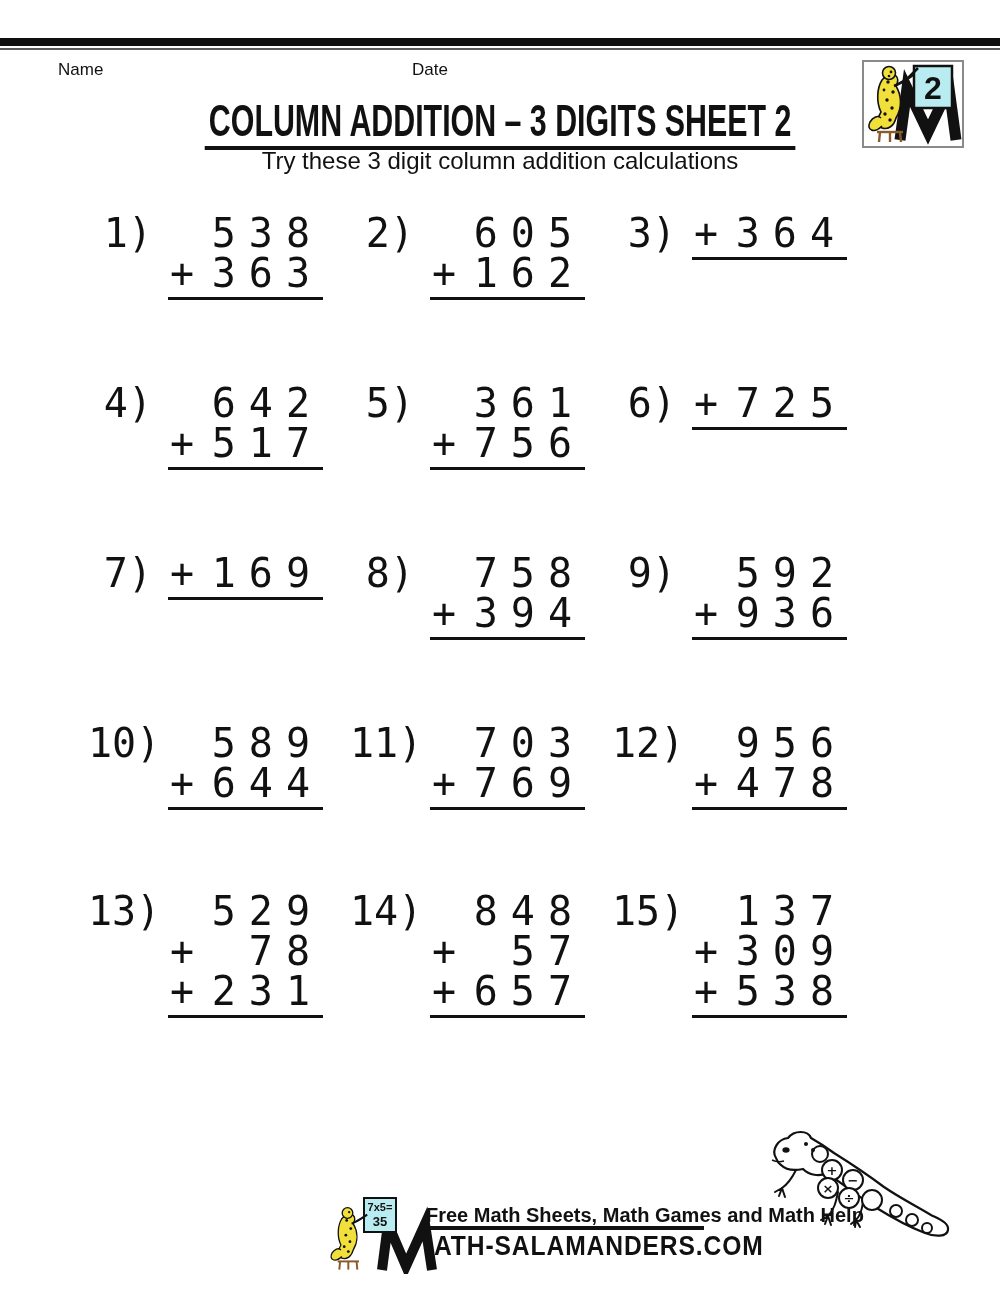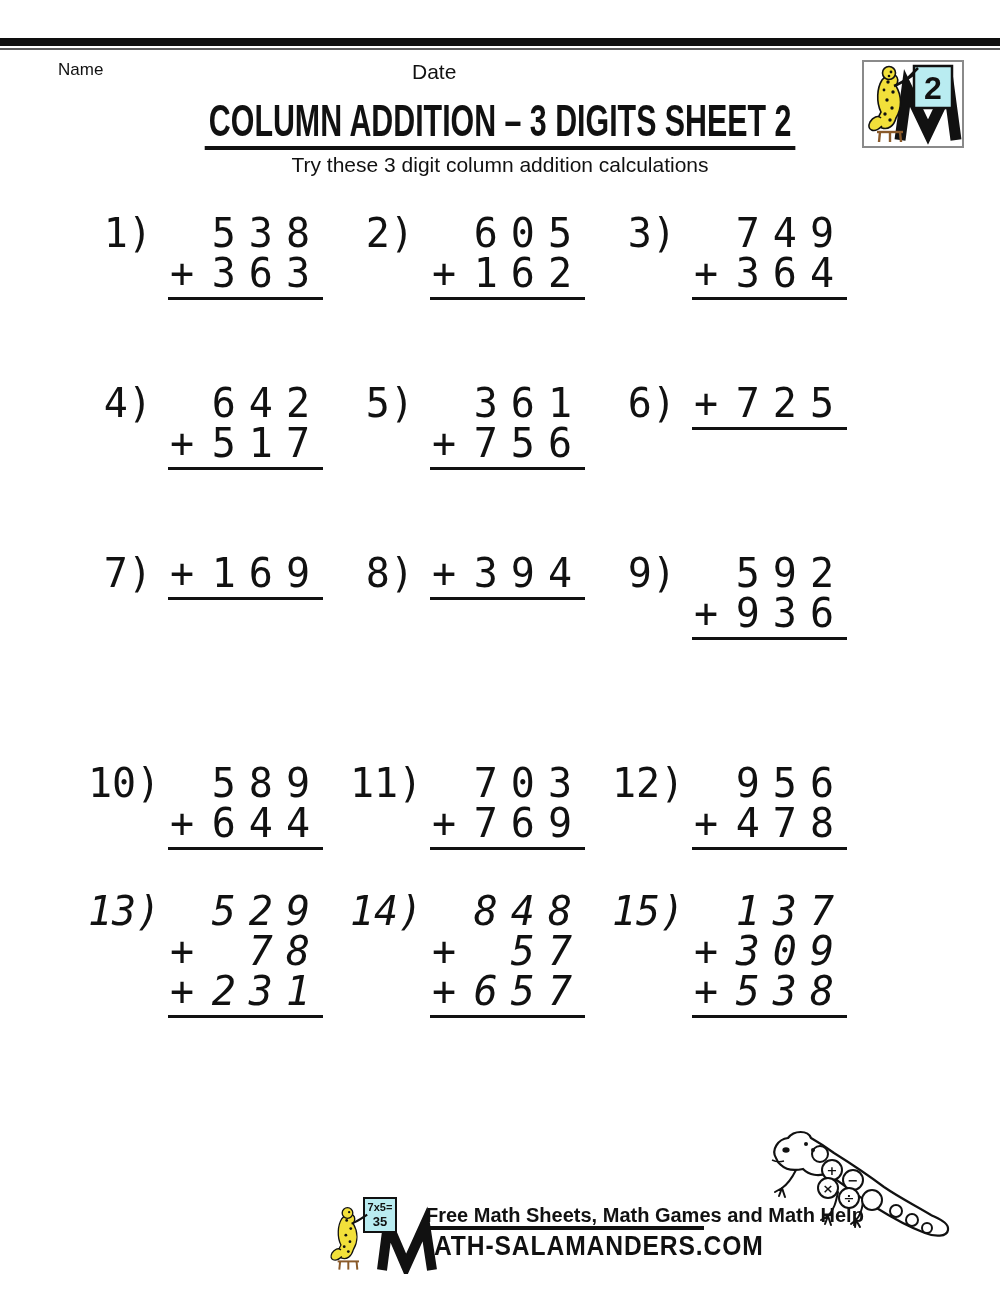--- a/index.html
+++ b/index.html
@@ -7,40 +7,40 @@
     width:1000px; height:1294px; position:relative;
     background:#ffffff; overflow:hidden;
     font-family:"Liberation Sans", sans-serif; color:#111;
   }
   
   .topbar { position:absolute; top:38px; left:0; width:1000px; }
   .topbar .thick { height:8px; background:#0e0e0e; }
   .topbar .thin  { margin-top:2px; height:2px; background:#5a5a5a; }
 
   .name-label { position:absolute; top:60px; left:58px;  font-size:17px; }
-  .date-label { position:absolute; top:60px; left:412px; font-size:21px; }
+  .date-label { position:absolute; top:60px; left:412px; font-size:17px; }
 
   .logo-box {
     position:absolute; left:862px; top:60px; width:102px; height:88px;
     border:2px solid #8a8a8a; box-sizing:border-box; background:#fff;
   }
 
   .title-wrap { position:absolute; top:98px; left:0; width:1000px; text-align:center; }
   .title {
     display:inline-block; white-space:nowrap;
     font-size:44px; font-weight:bold; line-height:46px;
     transform:scaleX(0.69); transform-origin:50% 50%;
     border-bottom:4px solid #111; padding:0 6px 2px 6px;
   }
-  .subtitle { position:absolute; top:153px; left:0; width:1000px; text-align:center; font-size:21px; }
+  .subtitle { position:absolute; top:147px; left:0; width:1000px; text-align:center; font-size:24px; }
 
   
   .prow { position:absolute; left:88px; display:flex; }
   .row1 { top:213px; } .row2 { top:383px; } .row3 { top:553px; }
-  .row4 { top:723px;margin-top:40px; } .row5 { top:891px;font-style:italic; }
+  .row4 { top:723px; } .row5 { top:891px; }
   .cell { width:262px; display:flex; align-items:flex-start; }
   .plabel {
     width:64px; text-align:right;
     font-family:"DejaVu Sans Mono", monospace; font-size:40px; line-height:40px;
   }
   .work { width:155px; margin-left:16px; }
   .pline {
     display:flex; justify-content:space-between;
     height:40px;
     font-family:"DejaVu Sans Mono", monospace; font-size:40px; line-height:40px;
@@ -136,24 +136,20 @@
           <span class="op">+</span>
           <span class="num">162</span>
         </div>
       <div class="rule"></div>
     </div>
   </div>
   <div class="cell">
     <div class="plabel">3)</div>
     <div class="work">
       <div class="pline">
-          <span class="op"></span>
-          <span class="num">749</span>
-        </div>
-      <div class="pline">
           <span class="op">+</span>
           <span class="num">364</span>
         </div>
       <div class="rule"></div>
     </div>
   </div>
 </div>
 
 <div class="prow row2">
   <div class="cell">
@@ -203,20 +199,24 @@
       <div class="pline">
           <span class="op">+</span>
           <span class="num">169</span>
         </div>
       <div class="rule"></div>
     </div>
   </div>
   <div class="cell">
     <div class="plabel">8)</div>
     <div class="work">
+      <div class="pline">
+          <span class="op"></span>
+          <span class="num">758</span>
+        </div>
       <div class="pline">
           <span class="op">+</span>
           <span class="num">394</span>
         </div>
       <div class="rule"></div>
     </div>
   </div>
   <div class="cell">
     <div class="plabel">9)</div>
     <div class="work">

